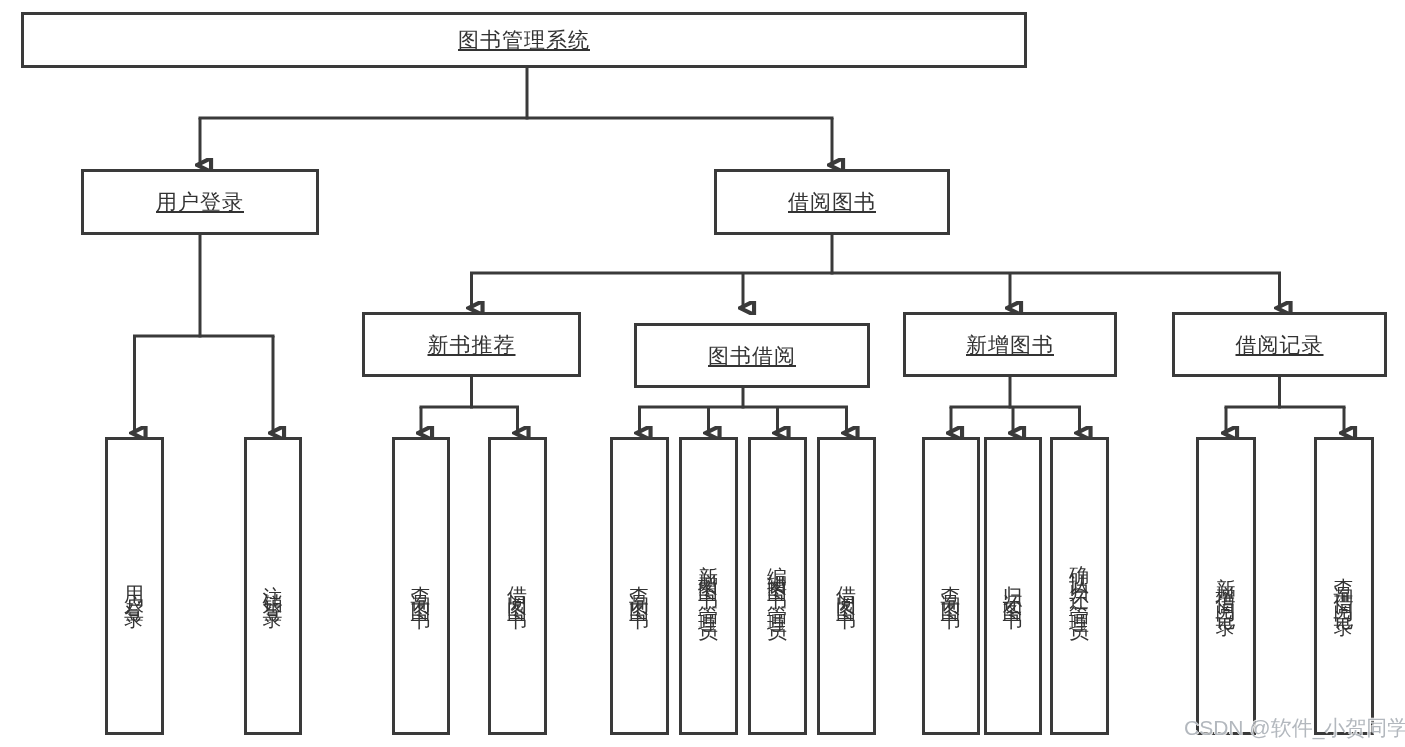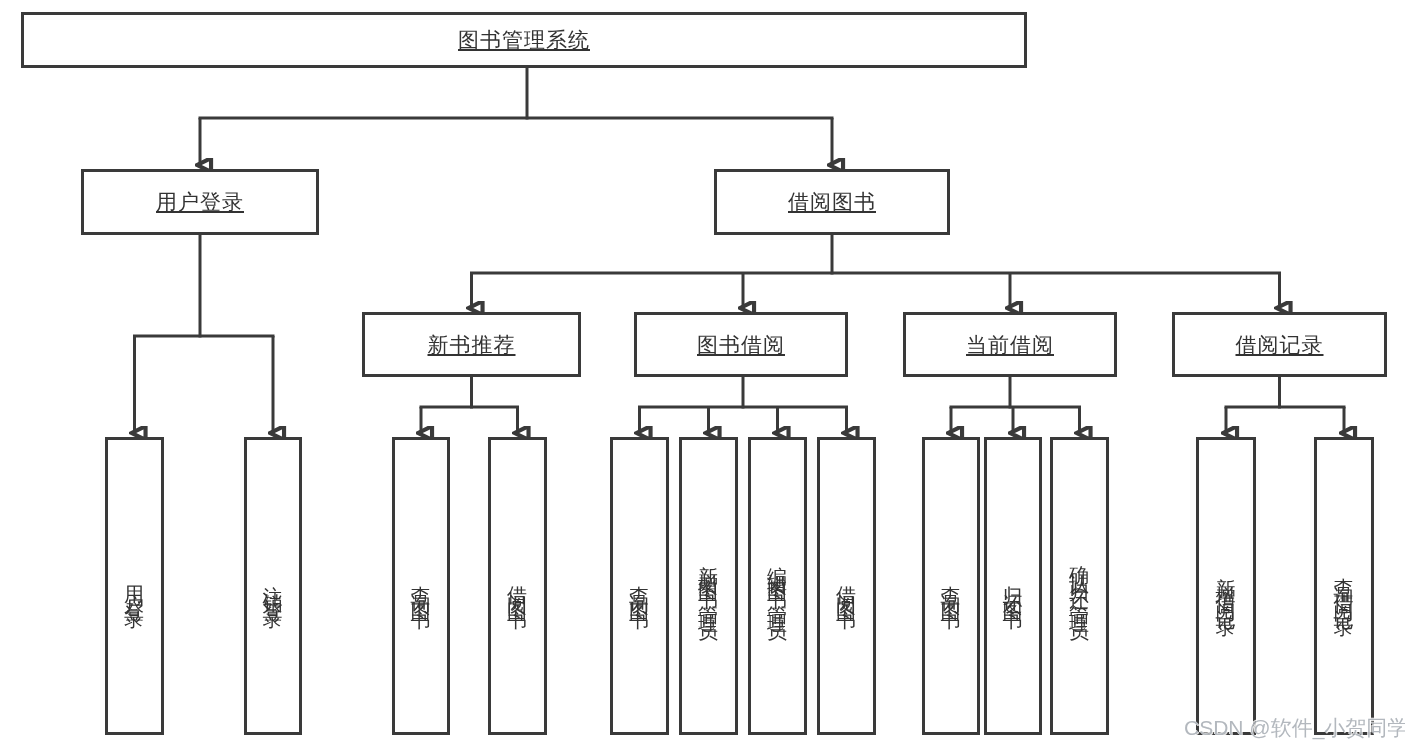--- a/index.html
+++ b/index.html
@@ -94,25 +94,25 @@
   <div class="box h" style="left:81px;top:169px;width:238px;height:66px">
     <span>用户登录</span>
   </div>
   <div class="box h" style="left:714px;top:169px;width:236px;height:66px">
     <span>借阅图书</span>
   </div>
 
   <div class="box h" style="left:362px;top:312px;width:219px;height:65px">
     <span>新书推荐</span>
   </div>
-  <div class="box h" style="left:634px;top:312px;width:214px;height:65px">
+  <div class="box h" style="left:634px;top:323px;width:236px;height:65px">
     <span>图书借阅</span>
   </div>
   <div class="box h" style="left:903px;top:312px;width:214px;height:65px">
-    <span>当前借阅</span>
+    <span>新增图书</span>
   </div>
   <div class="box h" style="left:1172px;top:312px;width:215px;height:65px">
     <span>借阅记录</span>
   </div>
 
   <div class="box v" style="left:105px;top:437px;width:59px;height:298px">
     <span>用户登录</span>
   </div>
   <div class="box v" style="left:244px;top:437px;width:58px;height:298px">
     <span>注销登录</span>

